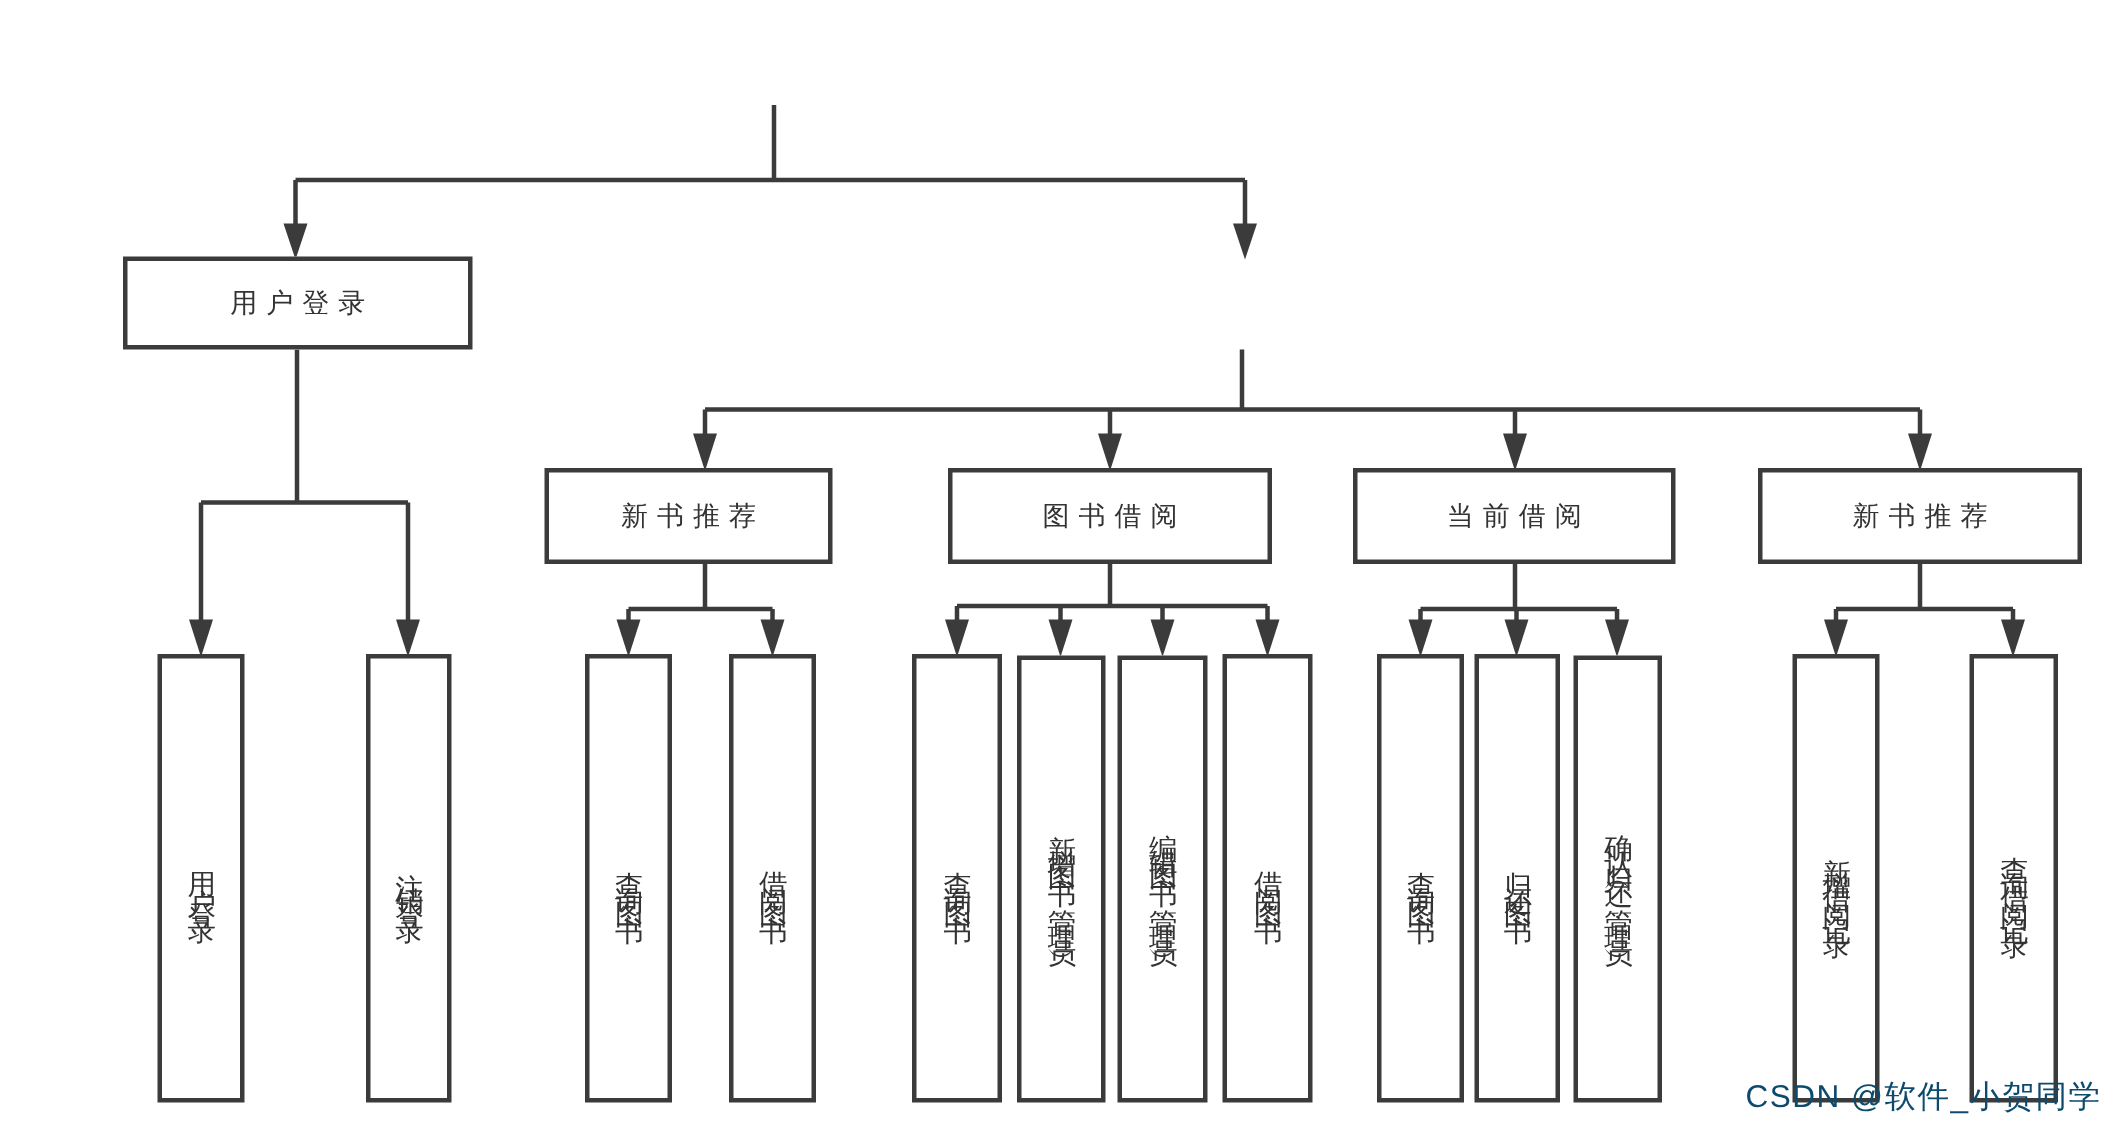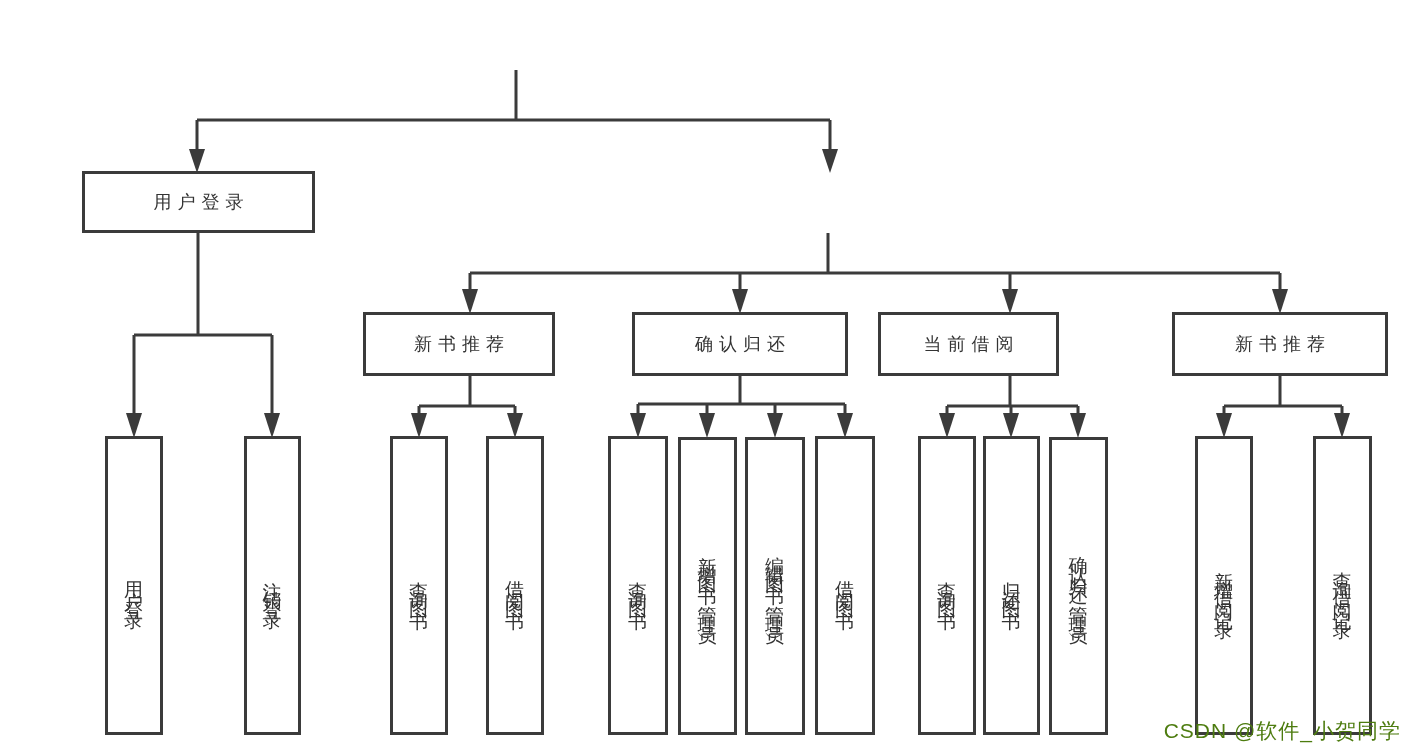--- a/index.html
+++ b/index.html
@@ -50,21 +50,21 @@
     line-height: 1;
     color: #333333;
   }
   .watermark {
     position: absolute;
     right: 4px;
     bottom: 2px;
     z-index: 3;
     font-size: 21px;
     letter-spacing: 1px;
-    color: #4d7c0f;
+    color: #0c4a6e;
     white-space: nowrap;
   }
 </style>
 </head>
 <body>
 
 <div class="stage">
 
   <svg class="connectors" width="1405" height="747" viewBox="0 0 1405 747">
     <g>
@@ -111,23 +111,23 @@
 
 
   <div class="hbox" style="left:82px;top:171px;width:233px;height:62px">
     <span class="hlabel">用户登录</span>
   </div>
 
   <div class="hbox" style="left:363px;top:312px;width:192px;height:64px">
     <span class="hlabel">新书推荐</span>
   </div>
   <div class="hbox" style="left:632px;top:312px;width:216px;height:64px">
-    <span class="hlabel">确认归还</span>
+    <span class="hlabel">图书借阅</span>
   </div>
-  <div class="hbox" style="left:878px;top:312px;width:181px;height:64px">
+  <div class="hbox" style="left:902px;top:312px;width:215px;height:64px">
     <span class="hlabel">当前借阅</span>
   </div>
   <div class="hbox" style="left:1172px;top:312px;width:216px;height:64px">
     <span class="hlabel">新书推荐</span>
   </div>
 
   <div class="vbox" style="left:105px;top:436px;width:58px;height:299px">
     <span class="vlabel">用户登录</span>
   </div>
   <div class="vbox" style="left:244px;top:436px;width:57px;height:299px">

